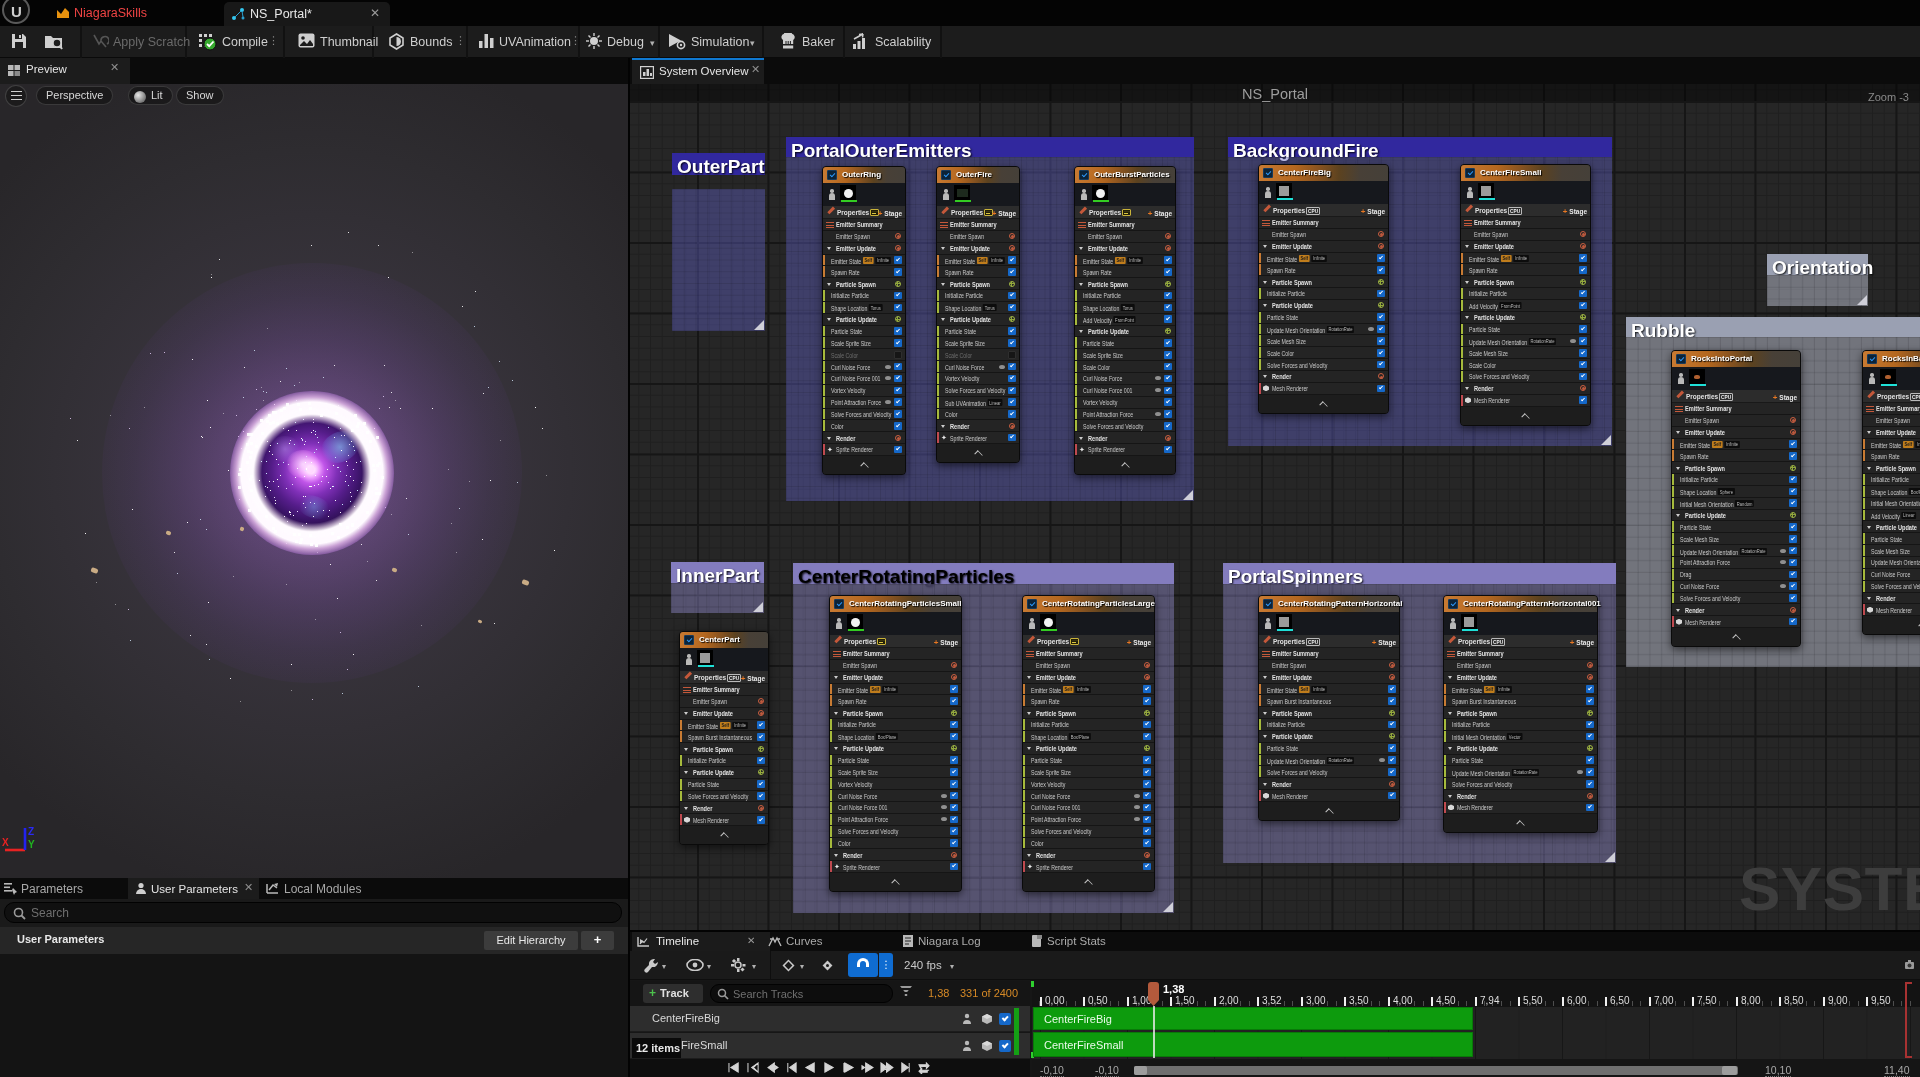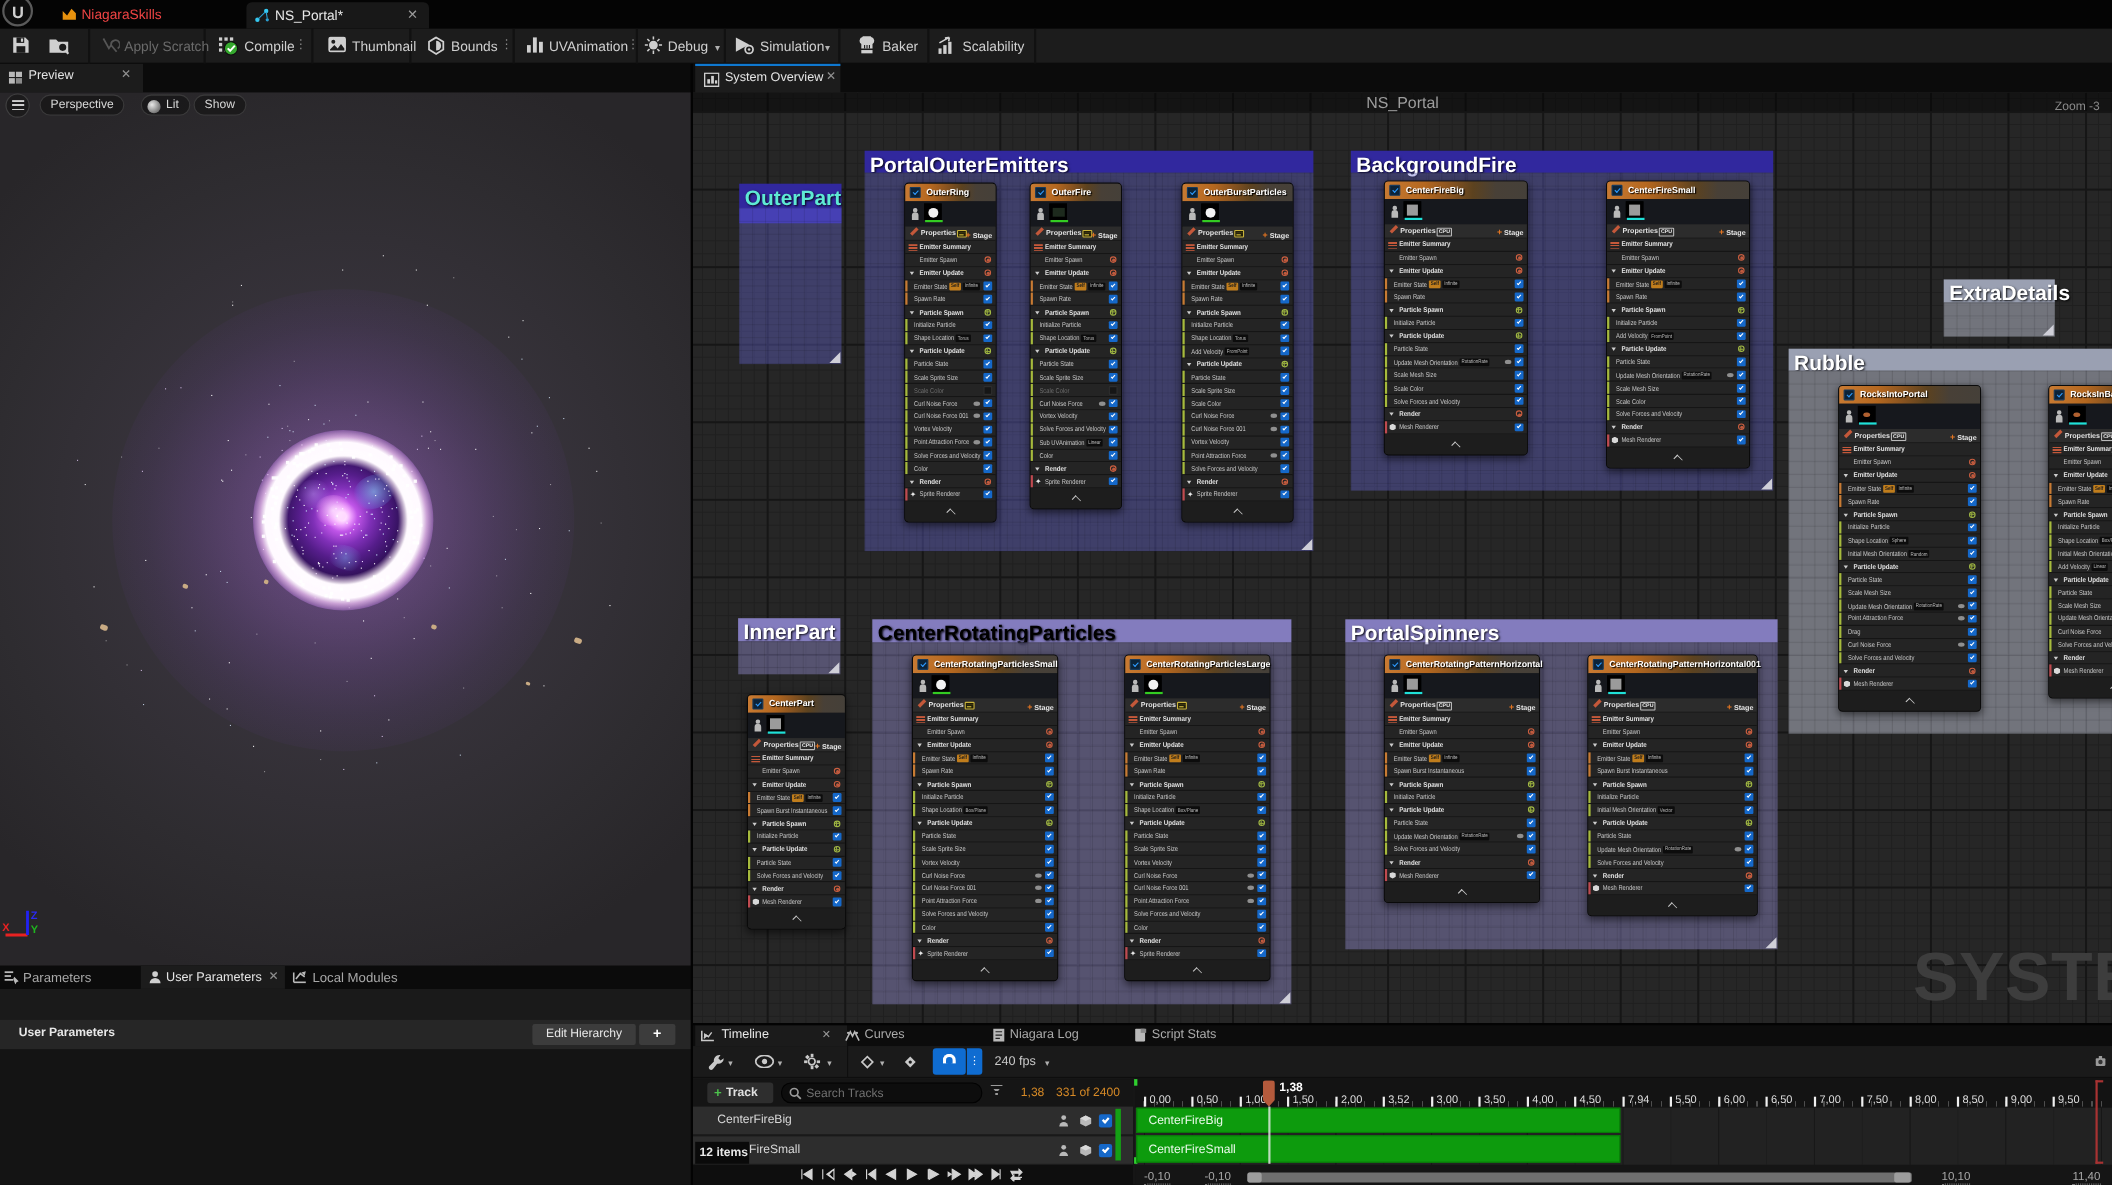--- a/index.html
+++ b/index.html
@@ -289,51 +289,58 @@
         <div class="x" style="left:116px">✕</div>
       </div>
 <svg class="abs" style="left:266px;top:4px" width="13" height="12">
         <path d="M1 11 L1 2 M1 11 L12 11" stroke="#b9b9b9" stroke-width="1.5"></path>
         <path d="M3 8 L7 3 L11 6" stroke="#b9b9b9" stroke-width="1.5" fill="none"></path>
         <path d="M8 2 l4-1 -1 4 Z" fill="#b9b9b9"></path>
       </svg>
 <div class="tabtxt" style="left:284px">Local Modules</div>
 </div>
 <div class="abs" style="left:0;top:21px;width:628px;height:28px;background:#1a1a1a"></div>
+<div class="abs" style="left:4px;top:24px;width:618px;height:21px;background:#101010;border:1px solid #020202;border-radius:10px">
+<svg class="abs" style="left:8px;top:4px" width="13" height="13">
+        <circle cx="5.5" cy="5.5" r="4" fill="none" stroke="#9a9a9a" stroke-width="1.6"></circle>
+        <line x1="8.5" y1="8.5" x2="12" y2="12" stroke="#9a9a9a" stroke-width="1.8"></line>
+      </svg>
+<div class="abs" style="left:26px;top:3px;color:#6f6f6f;font-size:12px">Search</div>
+    </div>
 <div class="abs" style="left:0;top:49px;width:628px;height:27px;background:#262626">
 <div class="abs" style="left:17px;top:6px;color:#e8e8e8;font-size:11px;font-weight:bold">User Parameters</div>
 <div class="abs" style="left:484px;top:4px;width:94px;height:19px;background:#3c3c3c;border-radius:2px;text-align:center;color:#e8e8e8;font-size:11px;line-height:19px">Edit Hierarchy</div>
 <div class="abs" style="left:581px;top:4px;width:33px;height:19px;background:#3c3c3c;border-radius:2px;text-align:center;color:#fff;font-size:13px;line-height:18px;font-weight:bold">+</div>
 </div>
 <div class="abs" style="left:0;top:76px;width:628px;height:123px;background:#141414"></div>
 </div>
 <div id="graph">
 <div class="abs" style="left:0;top:0;width:1290px;height:17px;background:rgba(0,0,0,.45)"></div>
 <div class="abs" style="left:612px;top:2px;color:#9d9d9d;font-size:14.5px">NS_Portal</div>
 <div class="abs" style="left:1238px;top:7px;color:#8a8a8a;font-size:11px">Zoom -3</div>
 <div class="abs" style="left:1109px;top:769px;color:#3d3d3d;font-size:62px;font-weight:bold;letter-spacing:0.5px">SYSTEM</div>
 <div class="cbox-h" style="left:156px;top:53px;width:408px;height:20px;background:#31289e;color:#fff">PortalOuterEmitters</div>
     <div class="cbox-b" style="left:156px;top:73px;width:408px;height:344px;background-color:rgba(104,104,215,.38)"></div>
     <div class="rhandle" style="left:553px;top:406px;border-width:0 0 10px 10px;border-color:transparent transparent #cfcfd8 transparent"></div>
-<div class="cbox-h" style="left:42px;top:83px;width:93px;height:36px;background:#31289e;color:#5eead4">OuterPart</div>
+<div class="cbox-h" style="left:42px;top:69px;width:93px;height:22px;background:#31289e;color:#ffffff">OuterPart</div>
     <div class="cbox-b" style="left:42px;top:105px;width:93px;height:142px;background-color:rgba(104,104,215,.38)"></div>
     <div class="rhandle" style="left:124px;top:236px;border-width:0 0 10px 10px;border-color:transparent transparent #cfcfd8 transparent"></div>
 <div class="cbox-h" style="left:598px;top:53px;width:384px;height:20px;background:#31289e;color:#fff">BackgroundFire</div>
     <div class="cbox-b" style="left:598px;top:73px;width:384px;height:289px;background-color:rgba(104,104,215,.38)"></div>
     <div class="rhandle" style="left:971px;top:351px;border-width:0 0 10px 10px;border-color:transparent transparent #cfcfd8 transparent"></div>
 <div class="cbox-h" style="left:163px;top:479px;width:381px;height:21px;background:#837cbe;color:#000000">CenterRotatingParticles</div>
     <div class="cbox-b" style="left:163px;top:500px;width:381px;height:329px;background-color:rgba(152,145,215,.42)"></div>
     <div class="rhandle" style="left:533px;top:818px;border-width:0 0 10px 10px;border-color:transparent transparent #cfcfd8 transparent"></div>
 <div class="cbox-h" style="left:41px;top:478px;width:93px;height:21px;background:#837cbe;color:#fff">InnerPart</div>
     <div class="cbox-b" style="left:41px;top:499px;width:93px;height:30px;background-color:rgba(152,145,215,.42)"></div>
     <div class="rhandle" style="left:123px;top:518px;border-width:0 0 10px 10px;border-color:transparent transparent #cfcfd8 transparent"></div>
 <div class="cbox-h" style="left:593px;top:479px;width:393px;height:21px;background:#837cbe;color:#fff">PortalSpinners</div>
     <div class="cbox-b" style="left:593px;top:500px;width:393px;height:279px;background-color:rgba(152,145,215,.42)"></div>
     <div class="rhandle" style="left:975px;top:768px;border-width:0 0 10px 10px;border-color:transparent transparent #cfcfd8 transparent"></div>
-<div class="cbox-h" style="left:1137px;top:170px;width:101px;height:21px;background:#9aa0b2;color:#fff">ExtraDetails</div>
+<div class="cbox-h" style="left:1137px;top:170px;width:101px;height:21px;background:#9aa0b2;color:#fff">Orientation</div>
     <div class="cbox-b" style="left:1137px;top:191px;width:101px;height:31px;background-color:rgba(165,168,182,.60)"></div>
     <div class="rhandle" style="left:1227px;top:211px;border-width:0 0 10px 10px;border-color:transparent transparent #cfcfd8 transparent"></div>
 <div class="cbox-h" style="left:996px;top:233px;width:294px;height:20px;background:#9aa0b2;color:#fff">Rubble</div>
     <div class="cbox-b" style="left:996px;top:253px;width:294px;height:330px;background-color:rgba(165,168,182,.60)"></div>
 <div class="node" style="left:192px;top:82px;width:84px">
       <div class="nhead">
         <span class="cb">
           <i></i>
         </span>
         <span class="nm">OuterRing</span>

